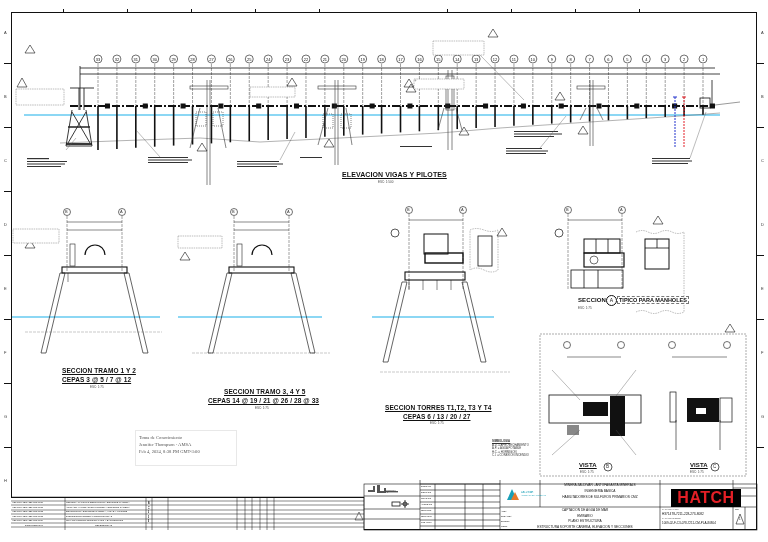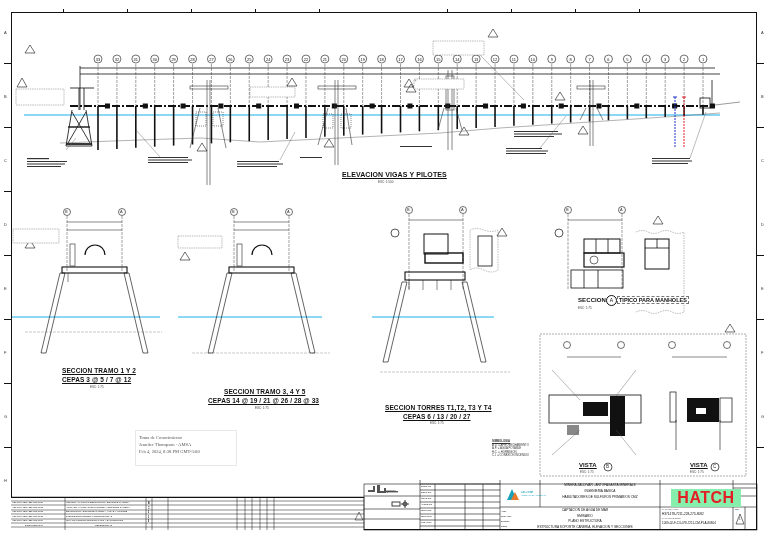--- a/index.html
+++ b/index.html
@@ -6,21 +6,21 @@
   body{width:768px;height:542px;position:relative;overflow:hidden;font-family:"Liberation Sans",sans-serif;color:#111;}
   .sheet{position:absolute;left:11px;top:12px;width:746px;height:518px;border:1px solid #111;box-sizing:border-box;}
   .tick{position:absolute;background:#111;}
   .zone-label{position:absolute;font-size:4px;color:#333;}
   svg{position:absolute;left:0;top:0;}
   .title-u{position:absolute;font-size:7px;font-weight:bold;text-decoration:underline;white-space:nowrap;letter-spacing:0.1px;}
   .sub{position:absolute;font-size:3px;color:#444;white-space:nowrap;}
   .stamp{position:absolute;left:135px;top:430px;width:102px;height:36px;border:1px solid #e8e8e8;background:#fff;font-family:"Liberation Serif",serif;font-size:4.6px;color:#555;padding:3px 0 0 3px;box-sizing:border-box;line-height:7px;}
   .tb{position:absolute;border:1px solid #111;box-sizing:border-box;background:#fff;}
   .cell{position:absolute;font-size:3.2px;white-space:nowrap;overflow:hidden;}
-  .hatch-logo{position:absolute;left:671px;top:489px;width:70px;height:18px;background:#86efac;color:#e31f26;font-weight:bold;font-size:16px;letter-spacing:0.5px;text-align:center;line-height:18px;font-family:"Liberation Sans",sans-serif;}
+  .hatch-logo{position:absolute;left:671px;top:489px;width:70px;height:18px;background:#000000;color:#e31f26;font-weight:bold;font-size:16px;letter-spacing:0.5px;text-align:center;line-height:18px;font-family:"Liberation Sans",sans-serif;}
 </style>
 </head>
 <body>
 
 <div class="sheet"></div>
 
 <div class="tick" style="left:63px;top:9px;width:1px;height:4px"></div>
 <div class="tick" style="left:127px;top:9px;width:1px;height:4px"></div>
 <div class="tick" style="left:191px;top:9px;width:1px;height:4px"></div>
 <div class="tick" style="left:255px;top:9px;width:1px;height:4px"></div>

